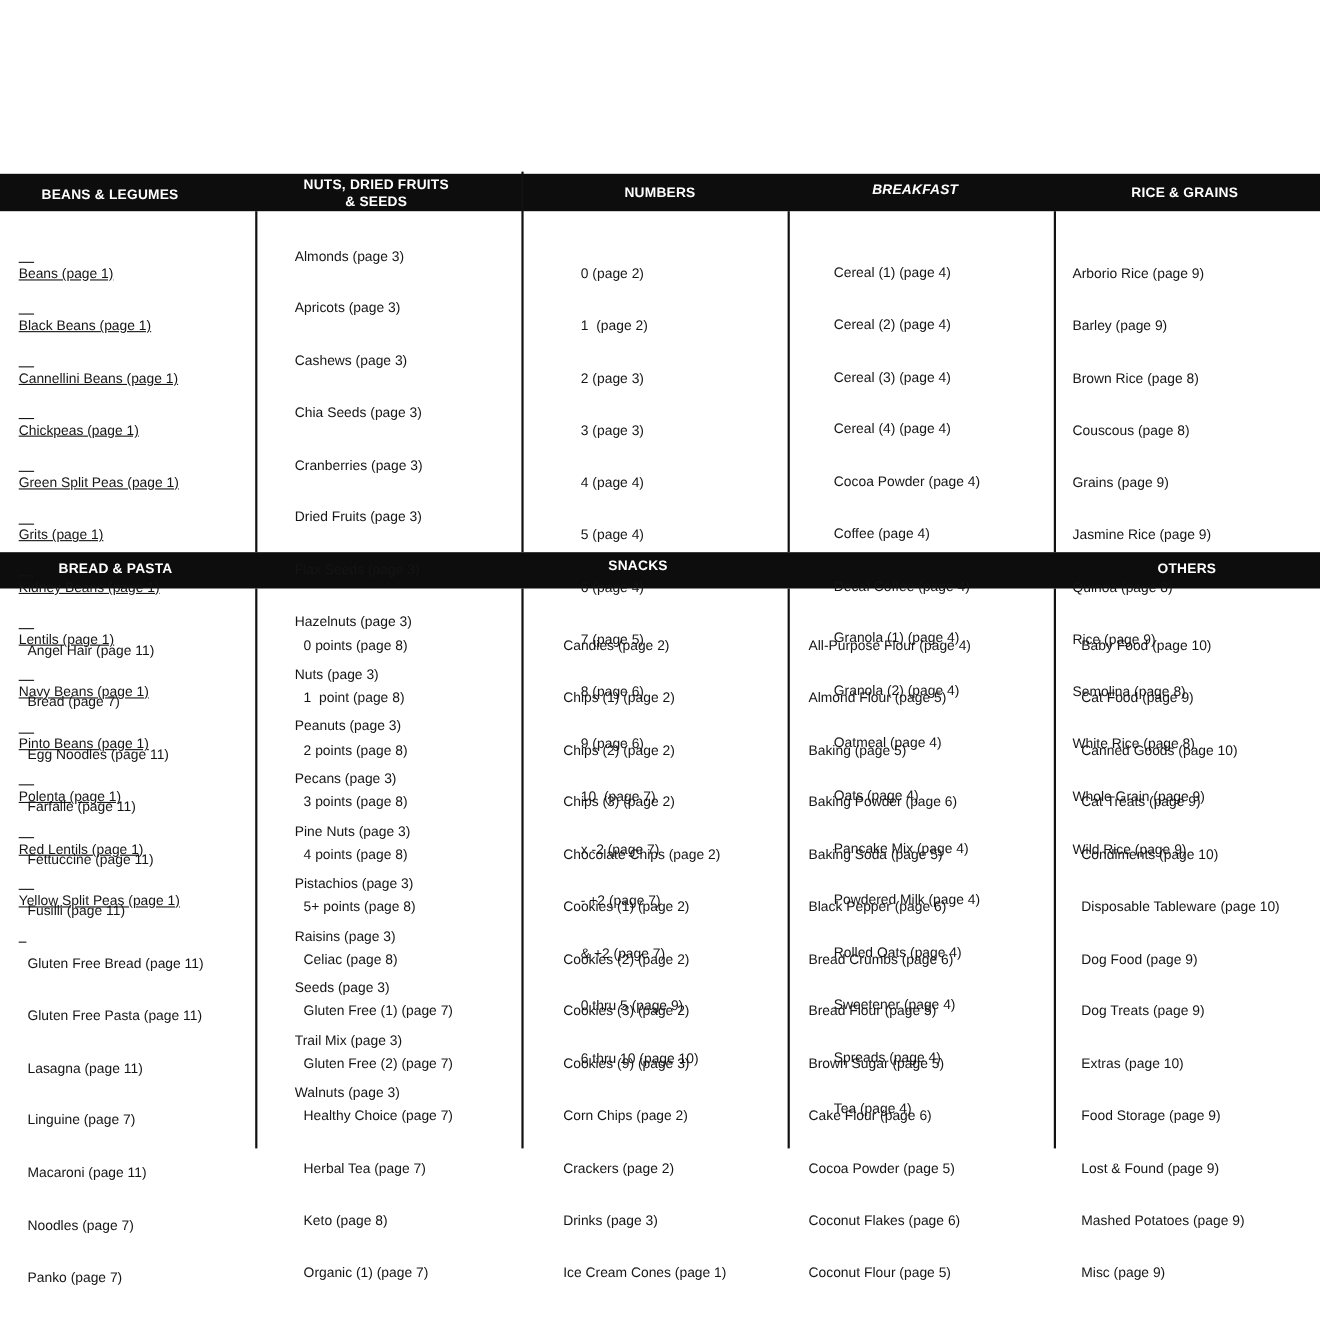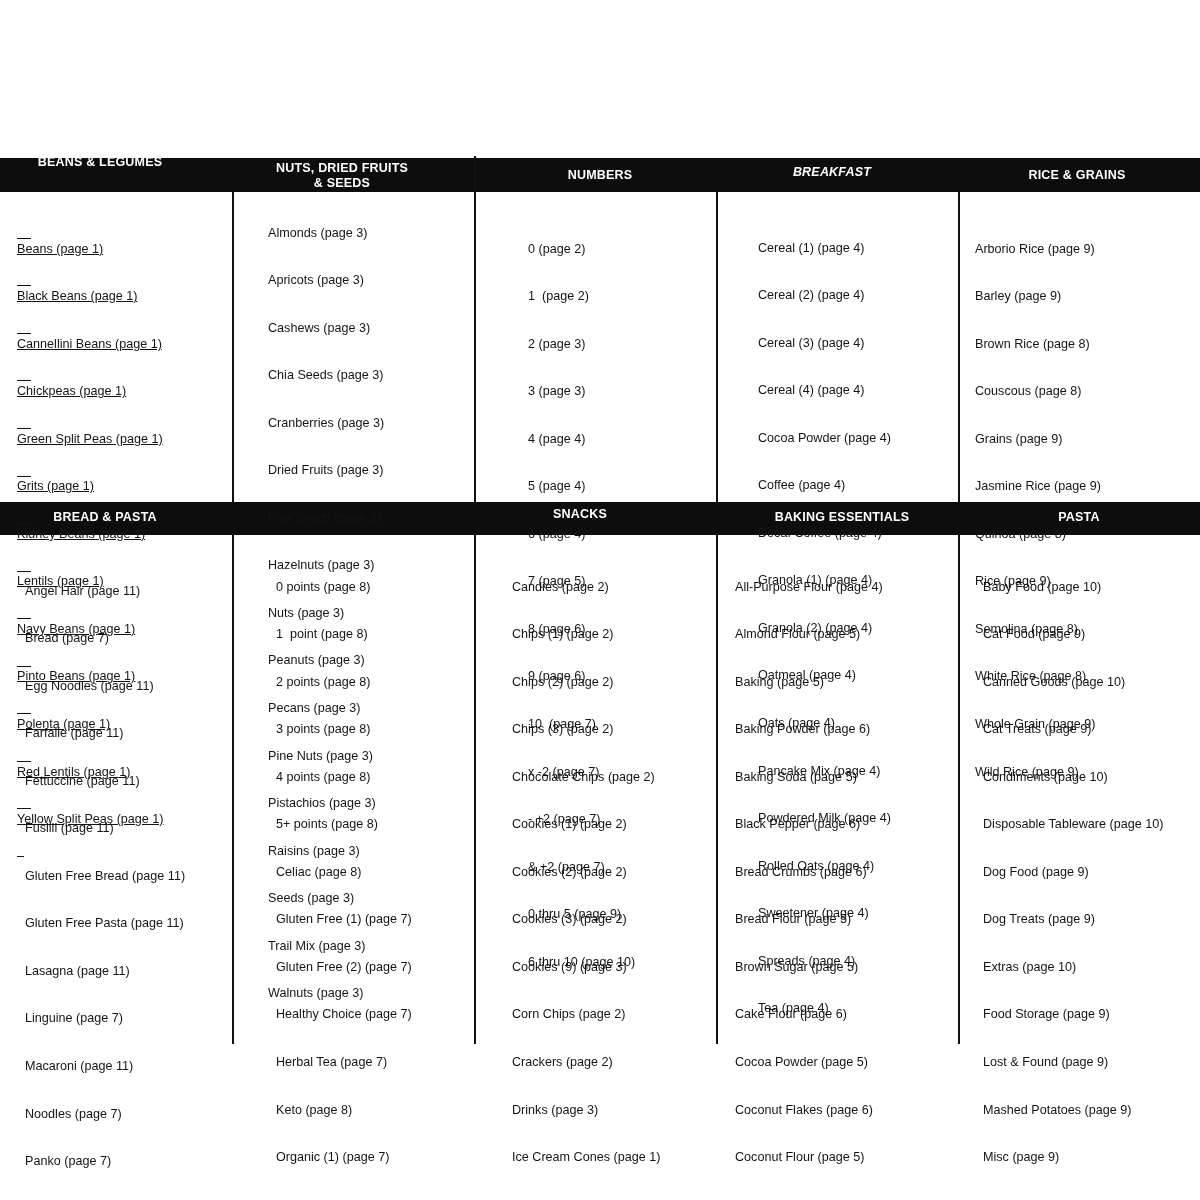--- a/index.html
+++ b/index.html
@@ -60,21 +60,21 @@
 
   <div class="vline" style="left:232px; top:192px; height:310px;"></div>
   <div class="vline" style="left:474px; top:156px; height:346px;"></div>
   <div class="vline" style="left:716px; top:192px; height:310px;"></div>
   <div class="vline" style="left:958px; top:192px; height:310px;"></div>
   <div class="vline" style="left:232px; top:535px; height:509px;"></div>
   <div class="vline" style="left:474px; top:535px; height:509px;"></div>
   <div class="vline" style="left:716px; top:535px; height:509px;"></div>
   <div class="vline" style="left:958px; top:535px; height:509px;"></div>
 
-  <div class="hdr" style="left:0; width:200px; top:155px;">BEANS &amp; LEGUMES</div>
+  <div class="hdr" style="left:0; width:200px; top:170px;">BEANS &amp; LEGUMES</div>
   <div class="hdr" style="left:232px; width:220px; top:161px;">NUTS, DRIED FRUITS
 &amp; SEEDS</div>
   <div class="hdr" style="left:500px; width:200px; top:168px;">NUMBERS</div>
   <div class="hdr" style="left:732px; width:200px; top:165px;font-style:italic;">BREAKFAST</div>
   <div class="hdr" style="left:977px; width:200px; top:168px;">RICE &amp; GRAINS</div>
 
   <ul class="list" style="left:17px; top:210px;text-decoration:underline;">
     <li>Beans (page 1)</li>
     <li>Black Beans (page 1)</li>
     <li>Cannellini Beans (page 1)</li>
@@ -160,22 +160,22 @@
     <li>Rice (page 9)</li>
     <li>Semolina (page 8)</li>
     <li>White Rice (page 8)</li>
     <li>Whole Grain (page 9)</li>
     <li>Wild Rice (page 9)</li>
   </ul>
 
   <div class="hdr" style="left:5px; width:200px; top:510px;">BREAD &amp; PASTA</div>
   <div class="hdr" style="left:261px; width:200px; top:510px;margin-top:29px;">HEALTH ESSENTIALS</div>
   <div class="hdr" style="left:480px; width:200px; top:507px;">SNACKS</div>
-  <div class="hdr" style="left:742px; width:200px; top:510px;">BAKING ESSENTIALS</div>
-  <div class="hdr" style="left:979px; width:200px; top:510px;">PASTA</div>
+  <div class="hdr" style="left:742px; width:200px; top:490px;">BAKING ESSENTIALS</div>
+  <div class="hdr" style="left:979px; width:200px; top:510px;">OTHERS</div>
 
   <ul class="list" style="left:25px; top:552px;">
     <li>Angel Hair (page 11)</li>
     <li>Bread (page 7)</li>
     <li>Egg Noodles (page 11)</li>
     <li>Farfalle (page 11)</li>
     <li>Fettuccine (page 11)</li>
     <li>Fusilli (page 11)</li>
     <li>Gluten Free Bread (page 11)</li>
     <li>Gluten Free Pasta (page 11)</li>

